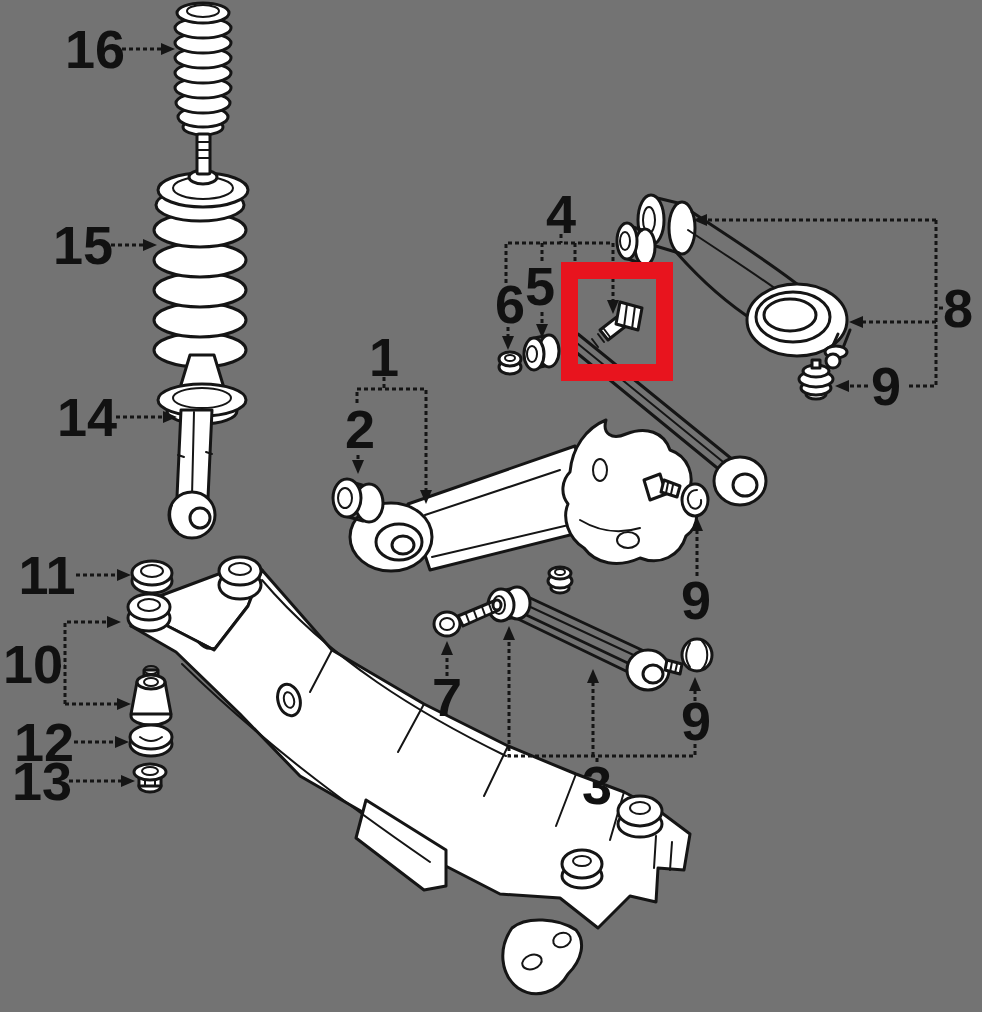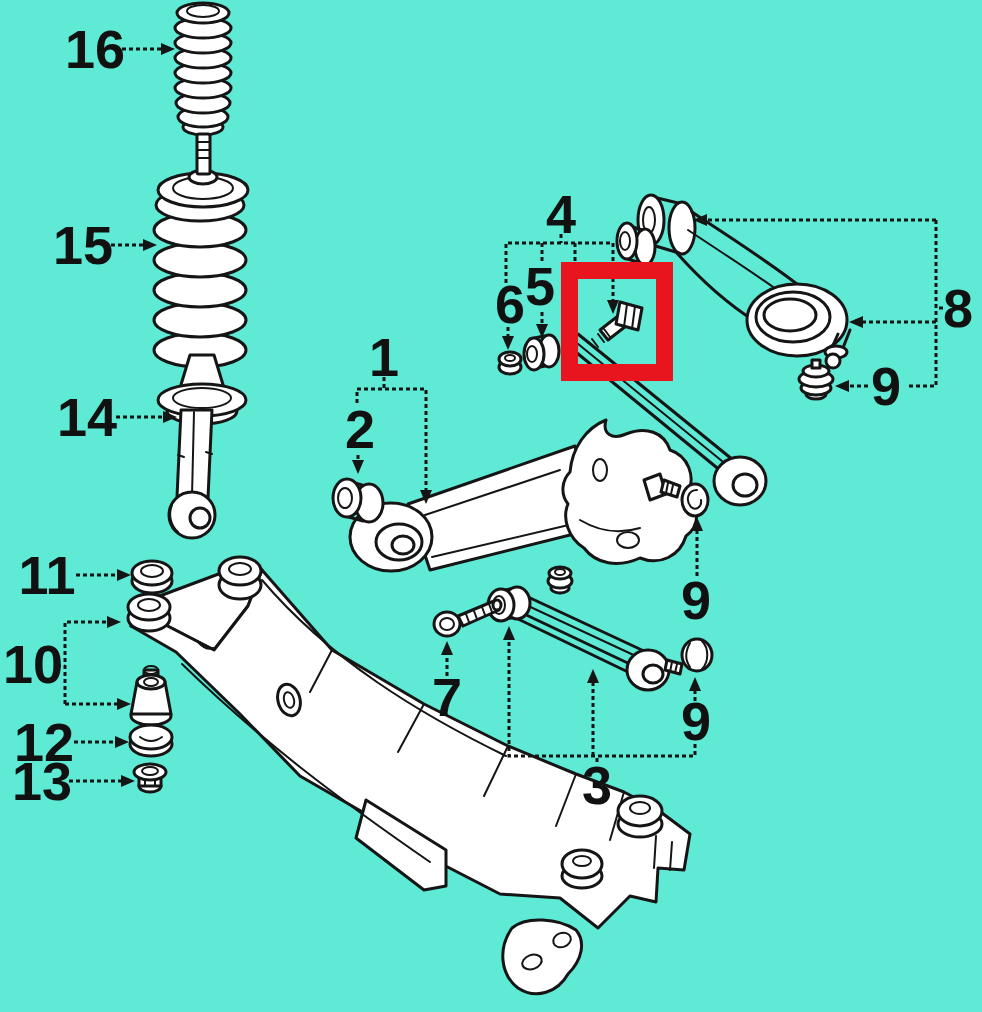--- a/index.html
+++ b/index.html
@@ -1,16 +1,16 @@
 <!DOCTYPE html>
 <html><head>
 <meta charset="utf-8">
 <style>
   html,body{margin:0;padding:0;background:#ffffff;}
-  #stage{position:relative;width:982px;height:1012px;background:#5eead4;overflow:hidden;}
+  #stage{position:relative;width:982px;height:1012px;background:#737373;overflow:hidden;}
   svg{position:absolute;left:0;top:0;}
   .ln{stroke:#151515;stroke-width:3;fill:none;stroke-linecap:round;stroke-linejoin:round;}
   .thin{stroke:#151515;stroke-width:2;fill:none;stroke-linecap:round;}
   .wh{stroke:#151515;stroke-width:3;fill:#ffffff;stroke-linejoin:round;}
   .leader{fill:none;stroke:#151515;stroke-width:3;stroke-dasharray:4 3;}
   .arrowhead{fill:#151515;stroke:none;}
   .part-label{font:bold 54px "Liberation Sans",sans-serif;fill:#111111;text-anchor:middle;}
 </style>
 </head>
 <body>

